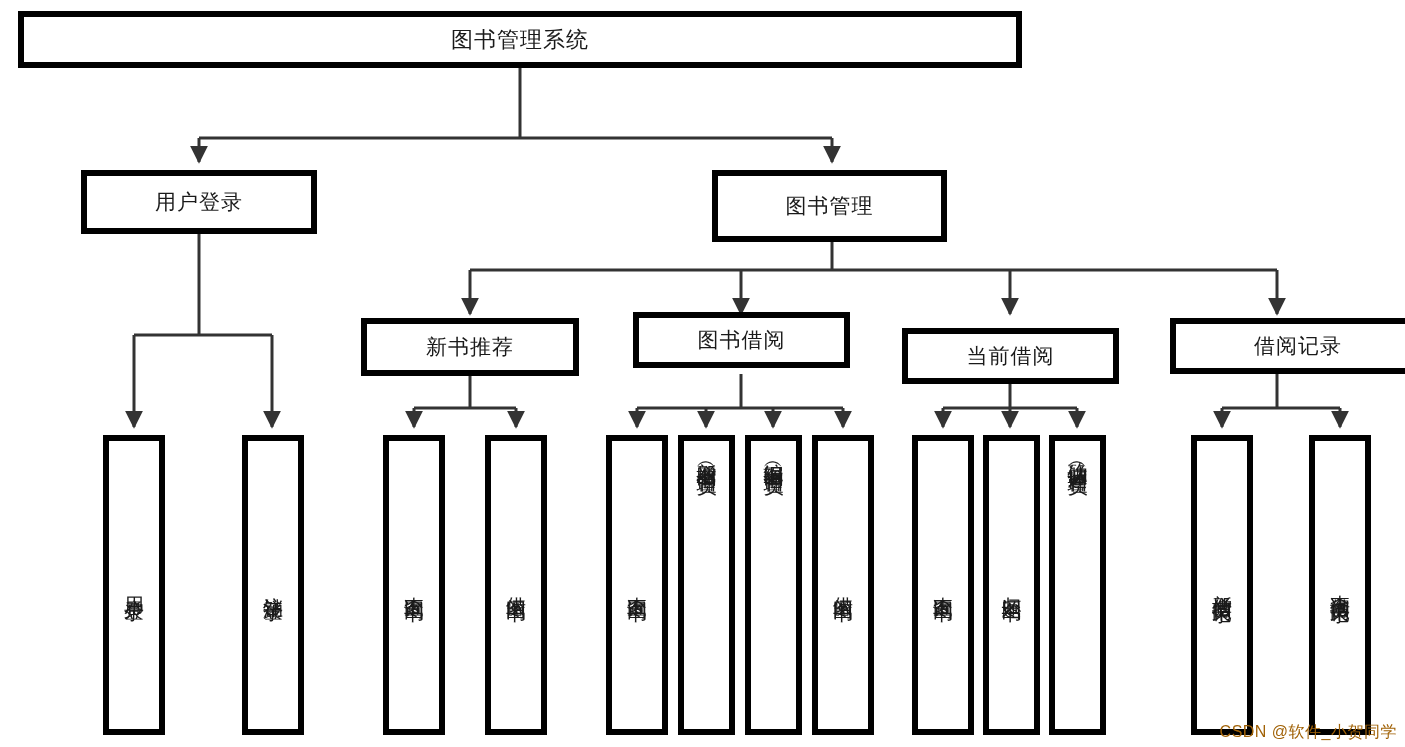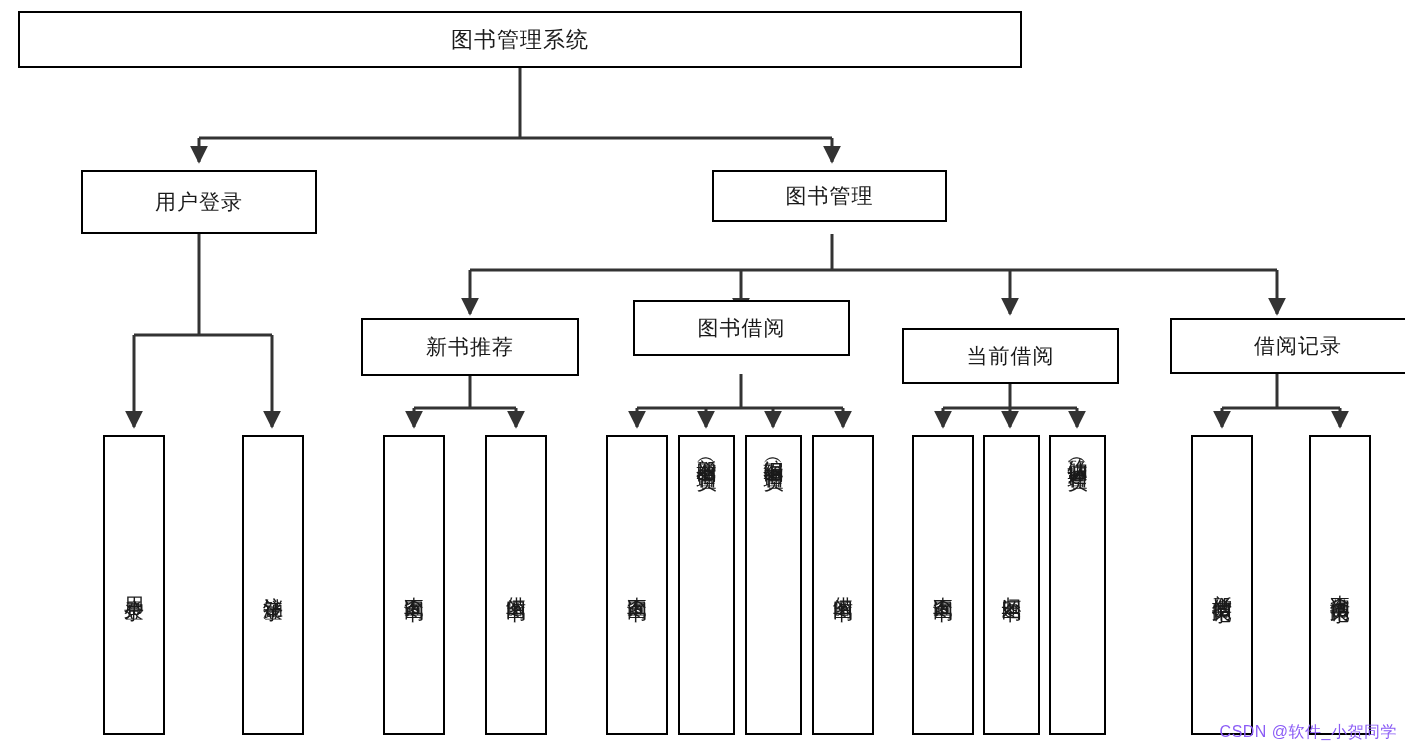--- a/index.html
+++ b/index.html
@@ -21,21 +21,21 @@
     position: absolute;
     left: 0;
     top: 0;
     width: 1405px;
     height: 747px;
   }
   .node {
     position: absolute;
     box-sizing: border-box;
     background: #ffffff;
-    border: 2px solid #000000;
+    border: 6px solid #000000;
     display: flex;
     align-items: center;
     justify-content: center;
     color: #1a1a1a;
   }
   .node.horiz {
     font-size: 21px;
     letter-spacing: 1px;
   }
   .node.vert {
@@ -52,21 +52,21 @@
     padding-top: 6px;
   }
   .node.root {
     font-size: 22px;
   }
   #watermark {
     position: absolute;
     right: 8px;
     bottom: 4px;
     font-size: 16px;
-    color: #8b5cf6;
+    color: #a16207;
     letter-spacing: 0.5px;
     white-space: nowrap;
   }
 </style>
 </head>
 <body>
 
 <div id="canvas">
 
   <svg id="wires" viewBox="0 0 1405 747" xmlns="http://www.w3.org/2000/svg">
@@ -115,24 +115,24 @@
       <path d="M 1277 374 L 1277 408"></path>
       <path d="M 1222 408 L 1340 408"></path>
       <path d="M 1222 408 L 1222 427" marker-end="url(#arrow)"></path>
       <path d="M 1340 408 L 1340 427" marker-end="url(#arrow)"></path>
     </g>
   </svg>
 
   <div class="node horiz root" style="left:18px; top:11px; width:1004px; height:57px;">图书管理系统</div>
 
   <div class="node horiz" style="left:81px; top:170px; width:236px; height:64px;">用户登录</div>
-  <div class="node horiz" style="left:712px; top:170px; width:235px; height:52px;">图书管理</div>
+  <div class="node horiz" style="left:712px; top:170px; width:235px; height:72px;">图书管理</div>
 
   <div class="node horiz" style="left:361px; top:318px; width:218px; height:58px;">新书推荐</div>
-  <div class="node horiz" style="left:633px; top:300px; width:217px; height:56px;">图书借阅</div>
+  <div class="node horiz" style="left:633px; top:312px; width:217px; height:56px;">图书借阅</div>
   <div class="node horiz" style="left:902px; top:328px; width:217px; height:56px;">当前借阅</div>
   <div class="node horiz" style="left:1170px; top:318px; width:256px; height:56px;">借阅记录</div>
 
   <div class="node vert" style="left:103px; top:435px; width:62px; height:300px;">用户登录</div>
   <div class="node vert" style="left:242px; top:435px; width:62px; height:300px;">注销登录</div>
 
   <div class="node vert" style="left:383px; top:435px; width:62px; height:300px;">查询图书</div>
   <div class="node vert" style="left:485px; top:435px; width:62px; height:300px;">借阅图书</div>
 
   <div class="node vert" style="left:606px; top:435px; width:62px; height:300px;">查询图书</div>

